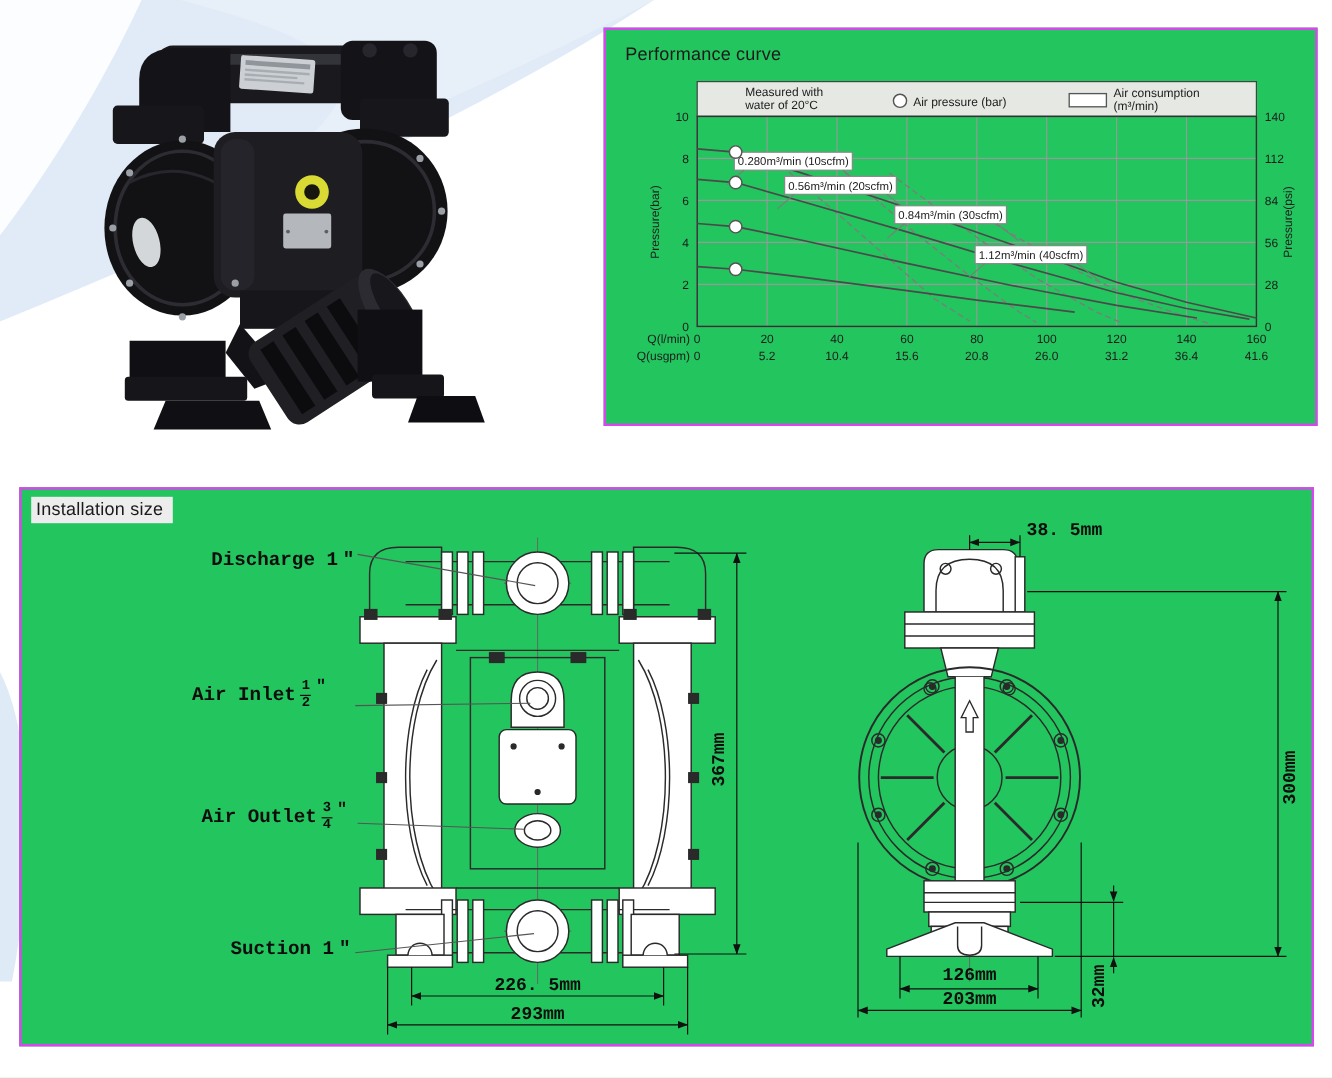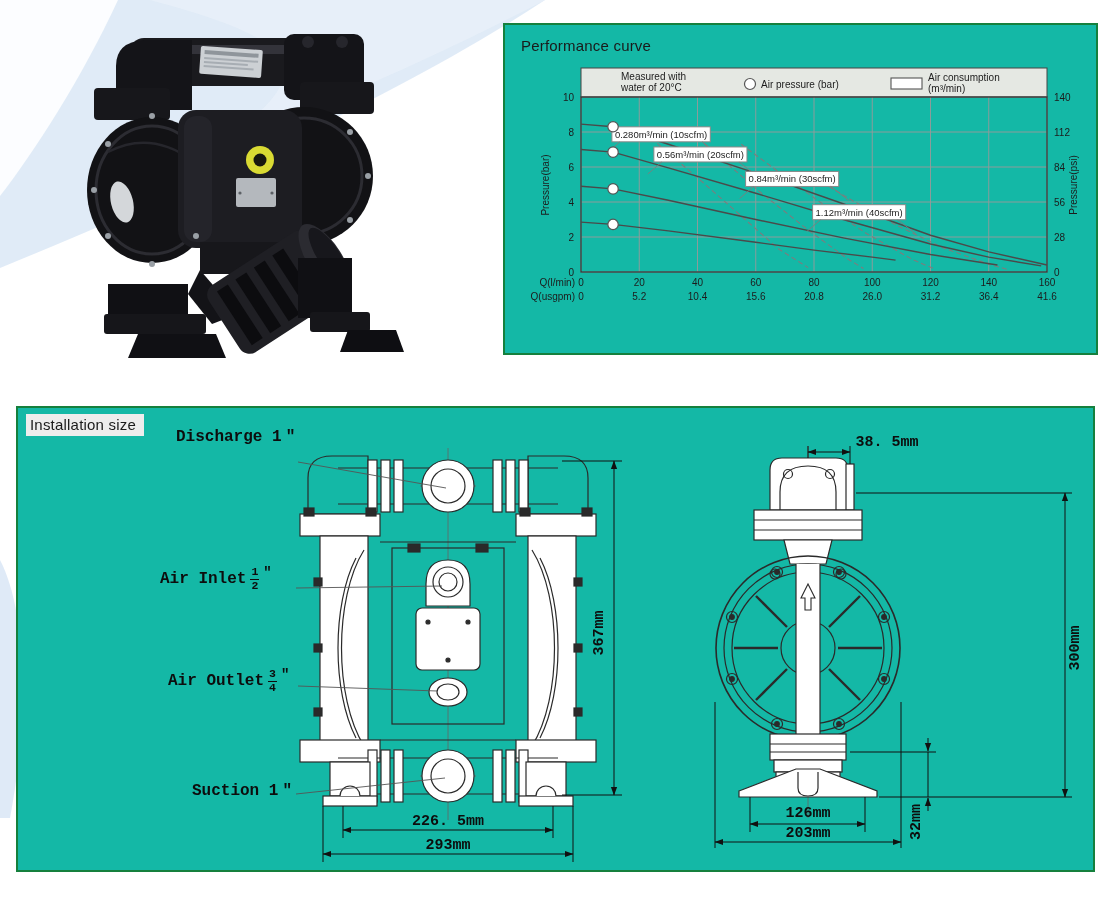--- a/index.html
+++ b/index.html
@@ -1,20 +1,20 @@
 <!DOCTYPE html>
 <html><head>
 <meta charset="utf-8">
 <style>
   html,body{margin:0;padding:0;background:#fff;}
   .page{position:relative;width:1110px;height:898px;background:#ffffff;overflow:hidden;
         font-family:"Liberation Sans",sans-serif;color:#111;}
   .bg-swirls{position:absolute;left:0;top:0;width:1110px;height:898px;}
   .pump-photo{position:absolute;left:50px;top:12px;width:380px;height:360px;}
-  .panel{position:absolute;background:#14b8a6;border:2px solid #15803d;box-sizing:border-box;}
+  .panel{position:absolute;background:#22c55e;border:2px solid #d946ef;box-sizing:border-box;}
   .panel.perf{left:503px;top:23px;width:595px;height:332px;}
   .panel.install{left:16px;top:406px;width:1079px;height:466px;}
   .panel-title{position:absolute;font-size:15px;font-weight:400;color:#1a1a1a;letter-spacing:.2px;}
   .perf .panel-title{left:16px;top:12px;}
   .install .panel-title{left:8px;top:6px;background:#ededed;padding:2px 8px 3px 4px;}
   .chart-svg{position:absolute;left:0;top:0;}
   .install-svg{position:absolute;left:0;top:0;}
   .port-label{position:absolute;display:flex;align-items:center;gap:4px;
       font-family:"Liberation Mono",monospace;font-weight:700;font-size:16px;color:#0d0d0d;white-space:nowrap;}
   .frac{display:inline-flex;flex-direction:column;align-items:center;font-size:11.5px;line-height:1.1;font-weight:700;}
@@ -419,21 +419,21 @@
       </g>
       <g font-family="Liberation Mono, monospace" font-weight="700" font-size="15" fill="#0d0d0d">
         <text x="869" y="38" text-anchor="middle">38. 5mm</text>
         <text x="1061" y="240" text-anchor="middle" transform="rotate(-90 1061 240)">300mm</text>
         <text x="902" y="414" text-anchor="middle" transform="rotate(-90 902 414)">32mm</text>
         <text x="790" y="409" text-anchor="middle">126mm</text>
         <text x="790" y="429" text-anchor="middle">203mm</text>
       </g>
     </svg>
 
-    <div class="port-label" style="left:158px;top:20px;">
+    <div class="port-label" style="left:158px;top:50px;">
       <span>Discharge 1</span>
         <span>″</span>
     </div>
     <div class="port-label" style="left:142px;top:158px;justify-content:space-between;">
       <span>Air Inlet</span>
       <span class="frac">
         <span class="num">1</span>
         <span class="den">2</span>
       </span>
       <span class="unit-sup">″</span>

